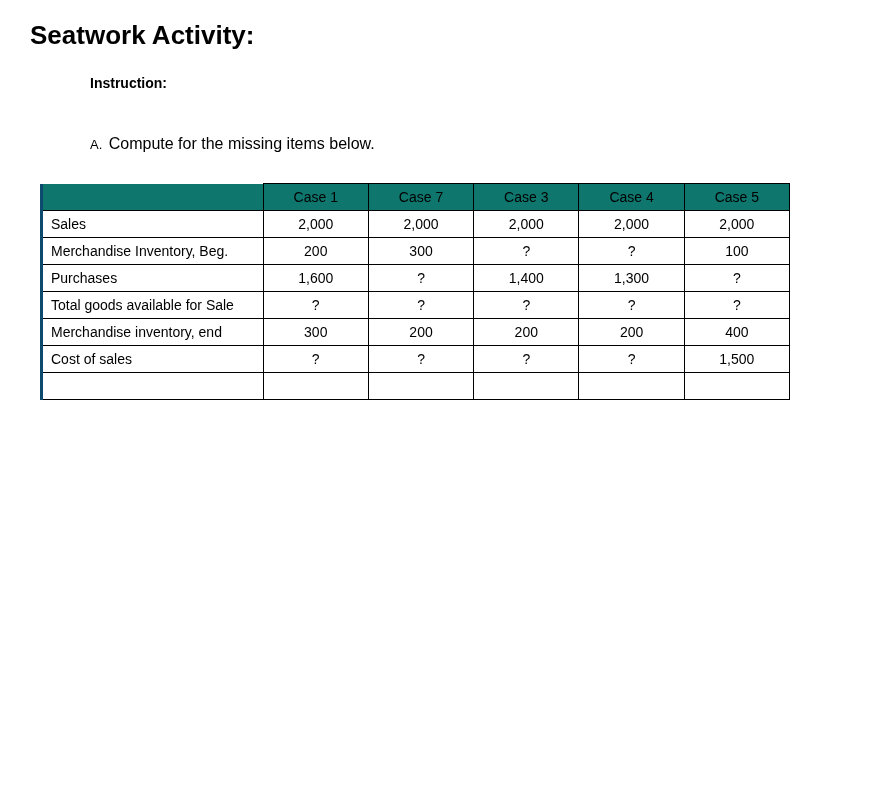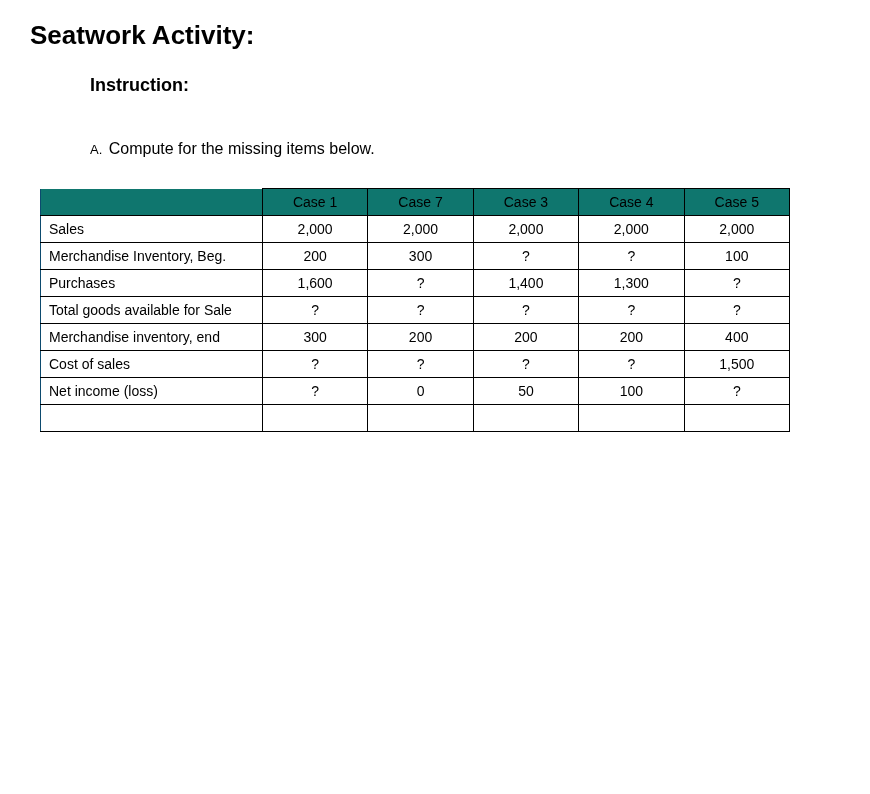--- a/index.html
+++ b/index.html
@@ -24,21 +24,21 @@
       margin-bottom: 24px;
     }
 
     .instruction-section {
       margin-left: 60px;
       margin-bottom: 30px;
     }
 
     .instruction-label {
       font-weight: bold;
-      font-size: 18px;
+      font-size: 14px;
       margin-bottom: 6px;
     }
 
     .instruction-text {
       font-size: 16px;
       margin-bottom: 10px;
       margin-top: 44px;
     }
 
     .instruction-text .letter {
@@ -81,21 +81,21 @@
     }
 
     .empty-corner {
       border-top: none;
       border-left: none;
       border-right: 1px solid #000;
       border-bottom: 1px solid #000;
     }
 
     tr td:first-child {
-      border-left: 1px solid #0c4a6e;
+      border-left: 3px solid #0c4a6e;
     }
 
   </style>
 </head>
 <body>
 
 <div class="page-title">Seatwork Activity:</div>
 
 <div class="instruction-section">
   <div class="instruction-label">Instruction:</div>
@@ -160,28 +160,20 @@
         </tr>
         <tr>
           <td class="label-cell">Cost of sales</td>
           <td class="value-cell">?</td>
           <td class="value-cell">?</td>
           <td class="value-cell">?</td>
           <td class="value-cell">?</td>
           <td class="value-cell">1,500</td>
         </tr>
         <tr>
-          <td class="label-cell">Net income (loss)</td>
-          <td class="value-cell">?</td>
-          <td class="value-cell">0</td>
-          <td class="value-cell">50</td>
-          <td class="value-cell">100</td>
-          <td class="value-cell">?</td>
-        </tr>
-        <tr>
           <td>&nbsp;</td>
           <td>&nbsp;</td>
           <td>&nbsp;</td>
           <td>&nbsp;</td>
           <td>&nbsp;</td>
           <td>&nbsp;</td>
         </tr>
       </tbody>
   </table>
 </div>

